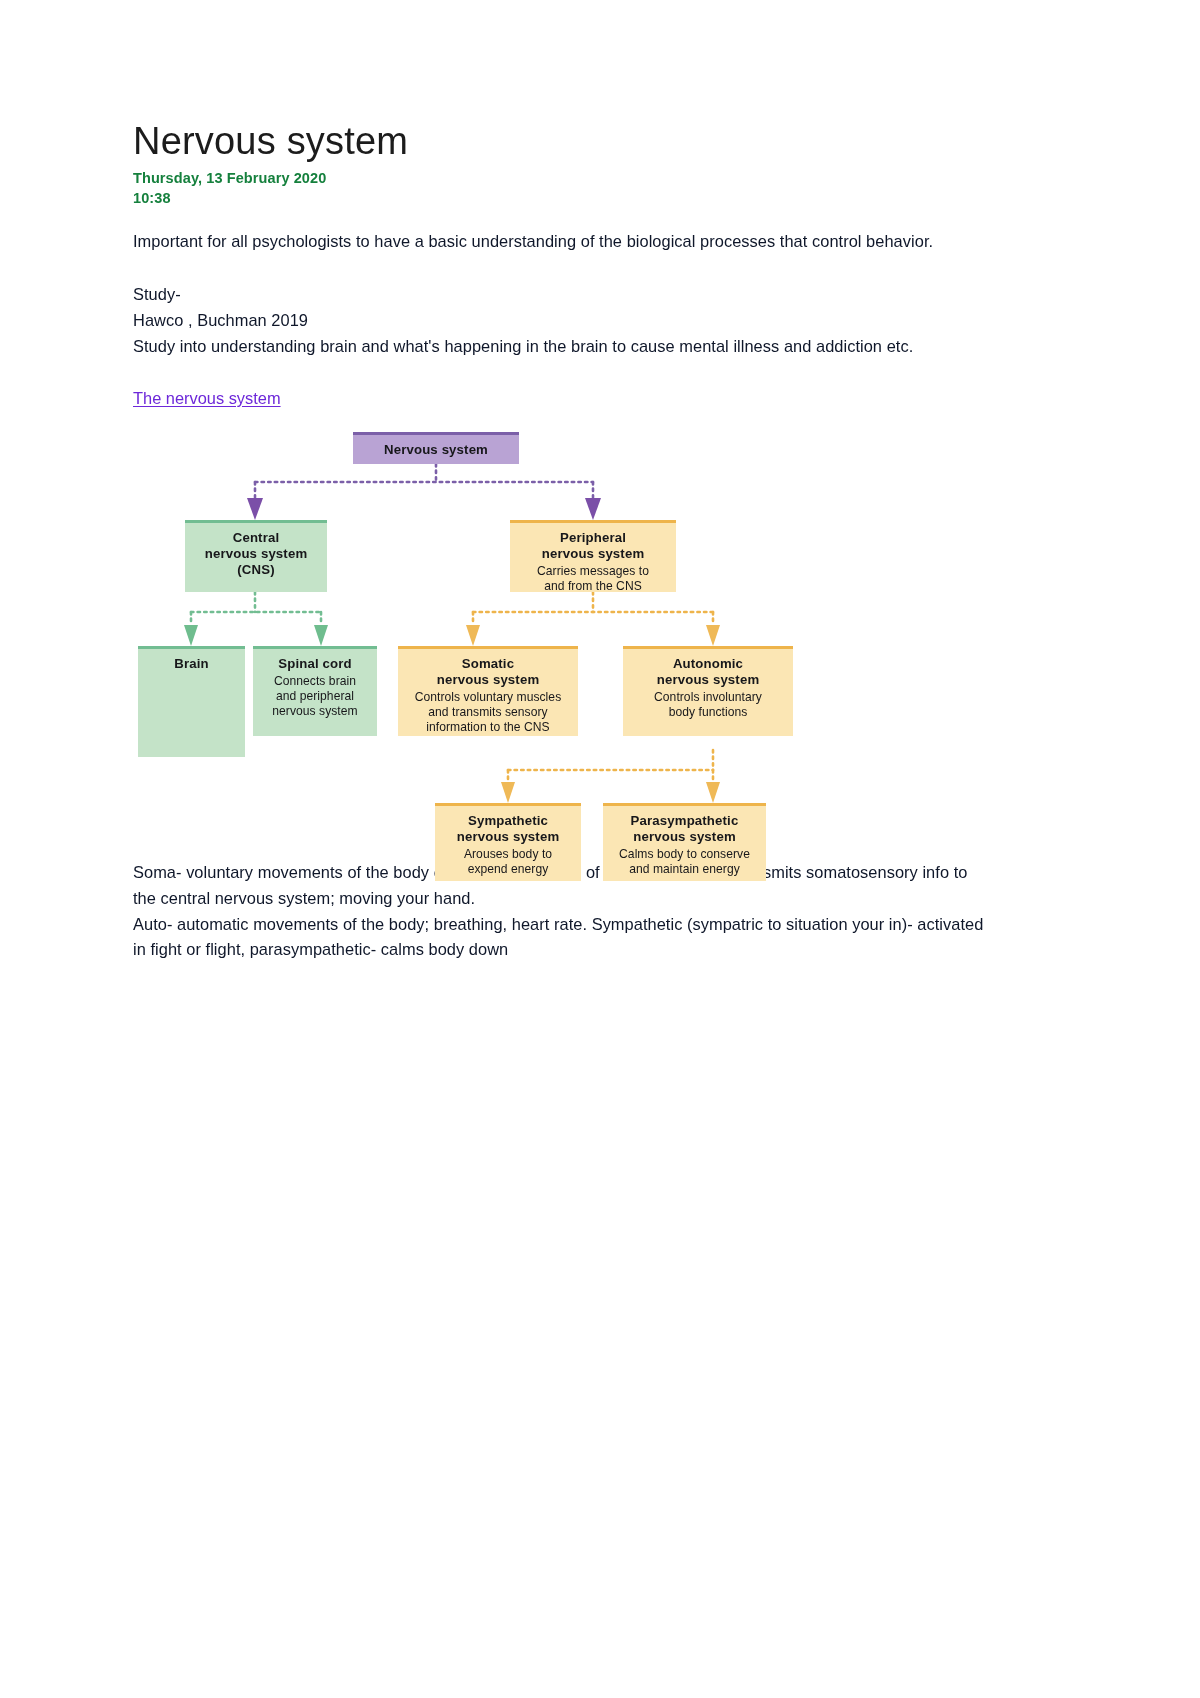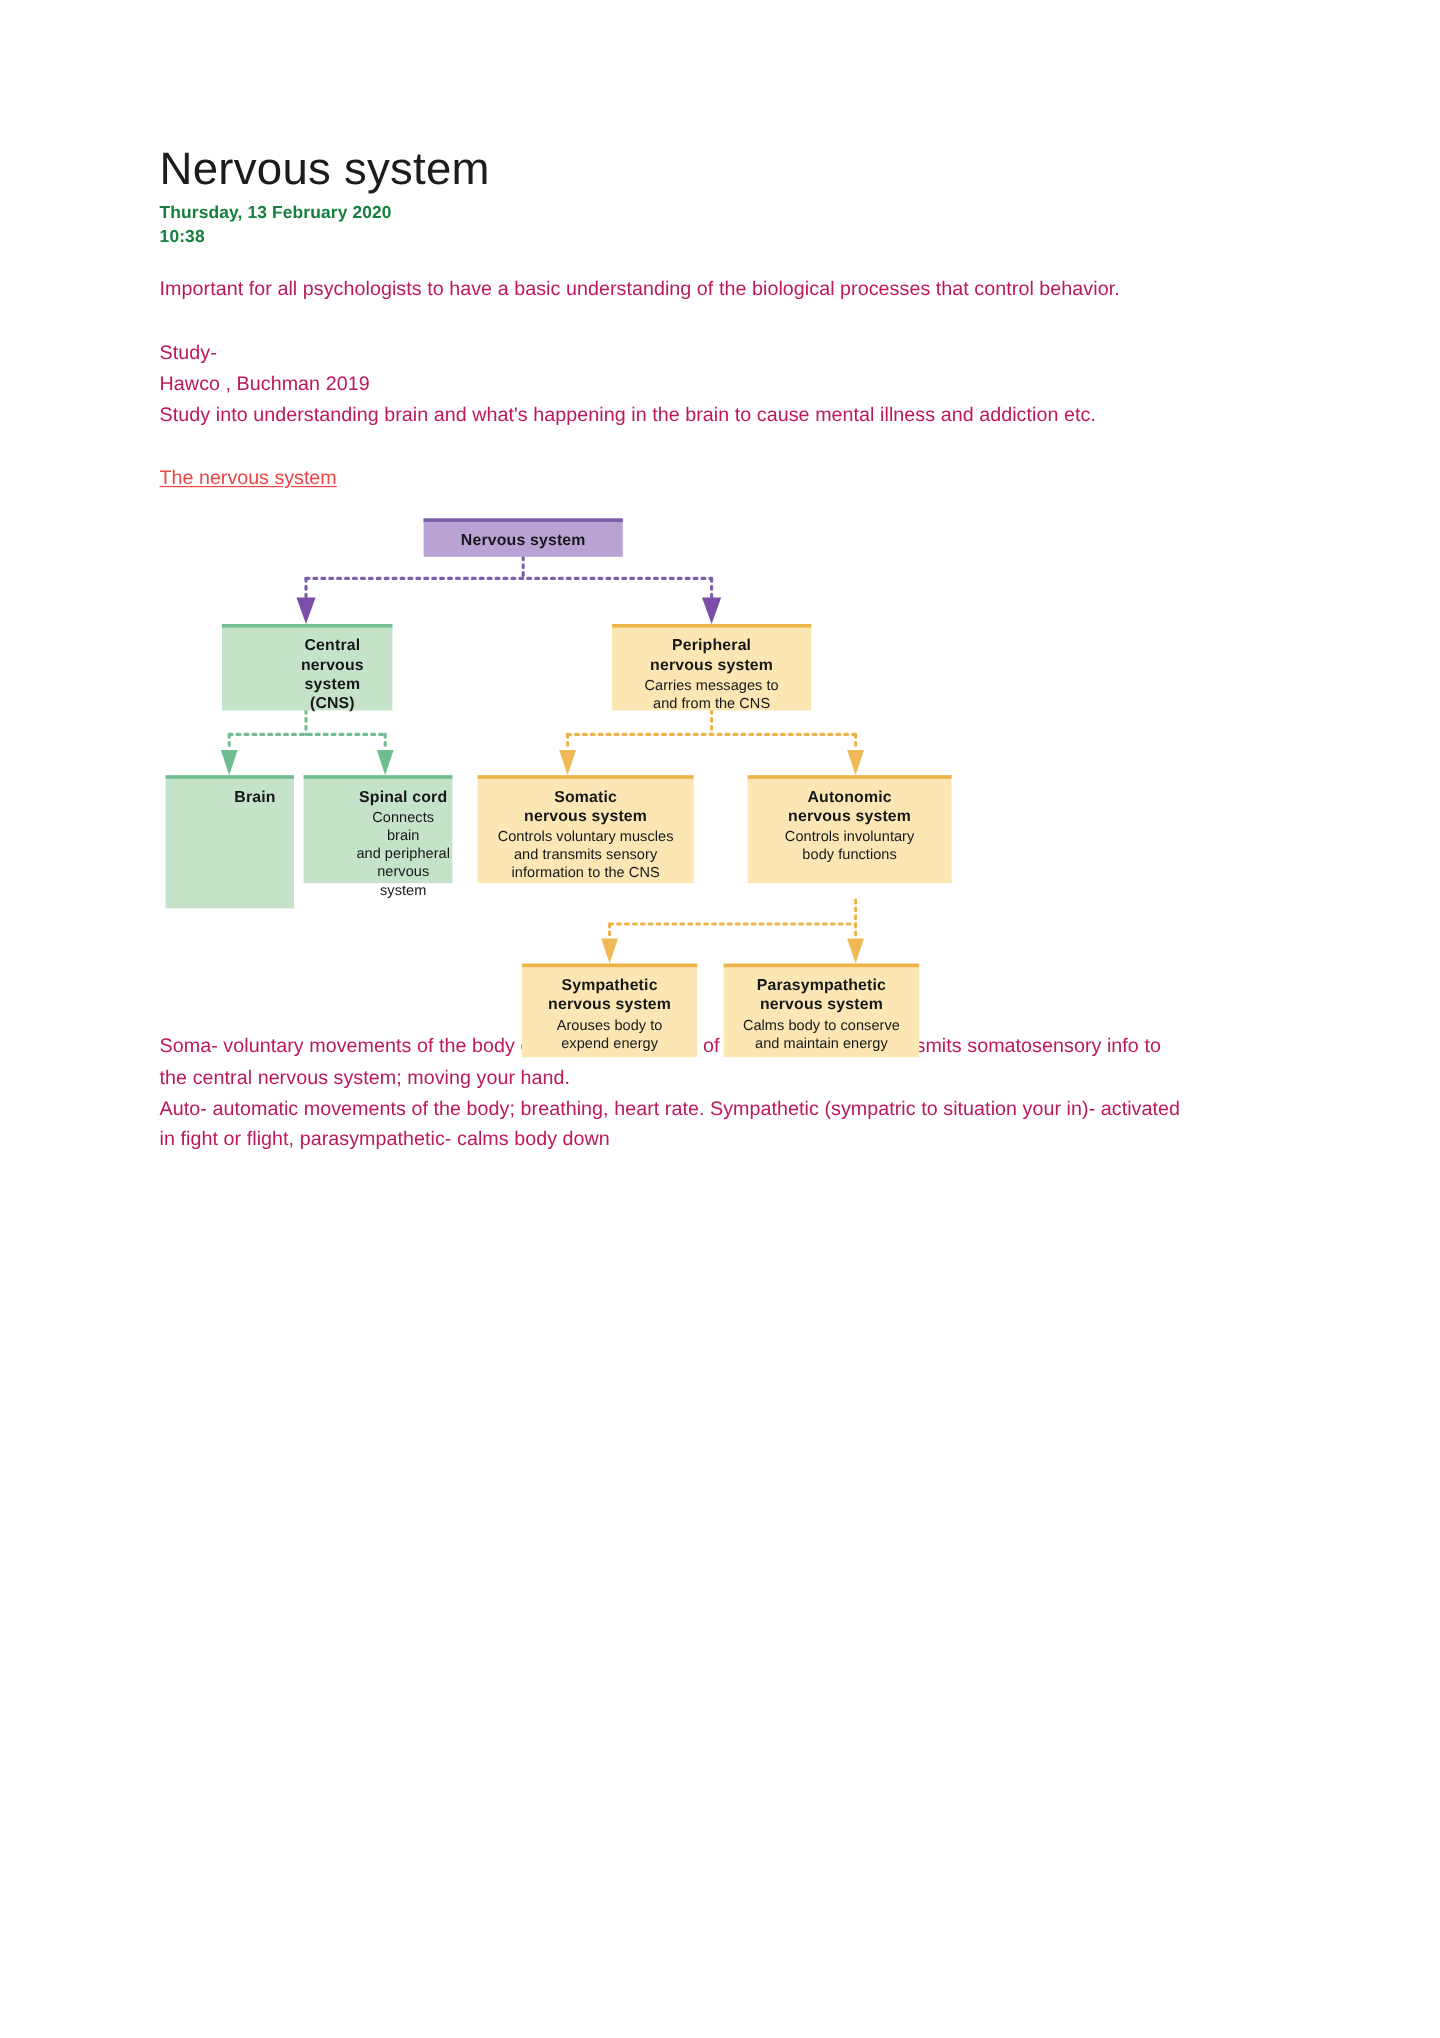--- a/index.html
+++ b/index.html
@@ -44,31 +44,31 @@
     line-height: 1.42;
     font-weight: 600;
     letter-spacing: 0.1px;
   }
   .doc-time { margin-bottom: 20px; }
 
   
   .para {
     font-size: 16.4px;
     line-height: 1.58;
-    color: #be185d;
+    color: #0f172a;
     margin: 0;
     letter-spacing: 0.05px;
   }
   .spacer-lg { height: 27px; }
   .spacer-md { height: 26px; }
 
   .section-heading {
     font-size: 16.4px;
     line-height: 1.58;
-    color: #ef4444;
+    color: #6d28d9;
     text-decoration: underline;
     text-underline-offset: 2px;
     display: inline-block;
   }
 
   
   .diagram {
     position: relative;
     width: 860px;
     height: 440px;
@@ -95,21 +95,20 @@
     margin-top: 2px;
     letter-spacing: 0.05px;
   }
   .n-purple {
     background: #b9a3d4;
     border-top: 3px solid #7b5fa8;
   }
   .n-green {
     background: #c4e3c8;
     border-top: 3px solid #72bd92;
-    padding-left: 42px;
   }
   .n-orange {
     background: #fbe6b4;
     border-top: 3px solid #eeb44b;
   }
 
   
   .wires {
     position: absolute;
     left: 0; top: 0;

